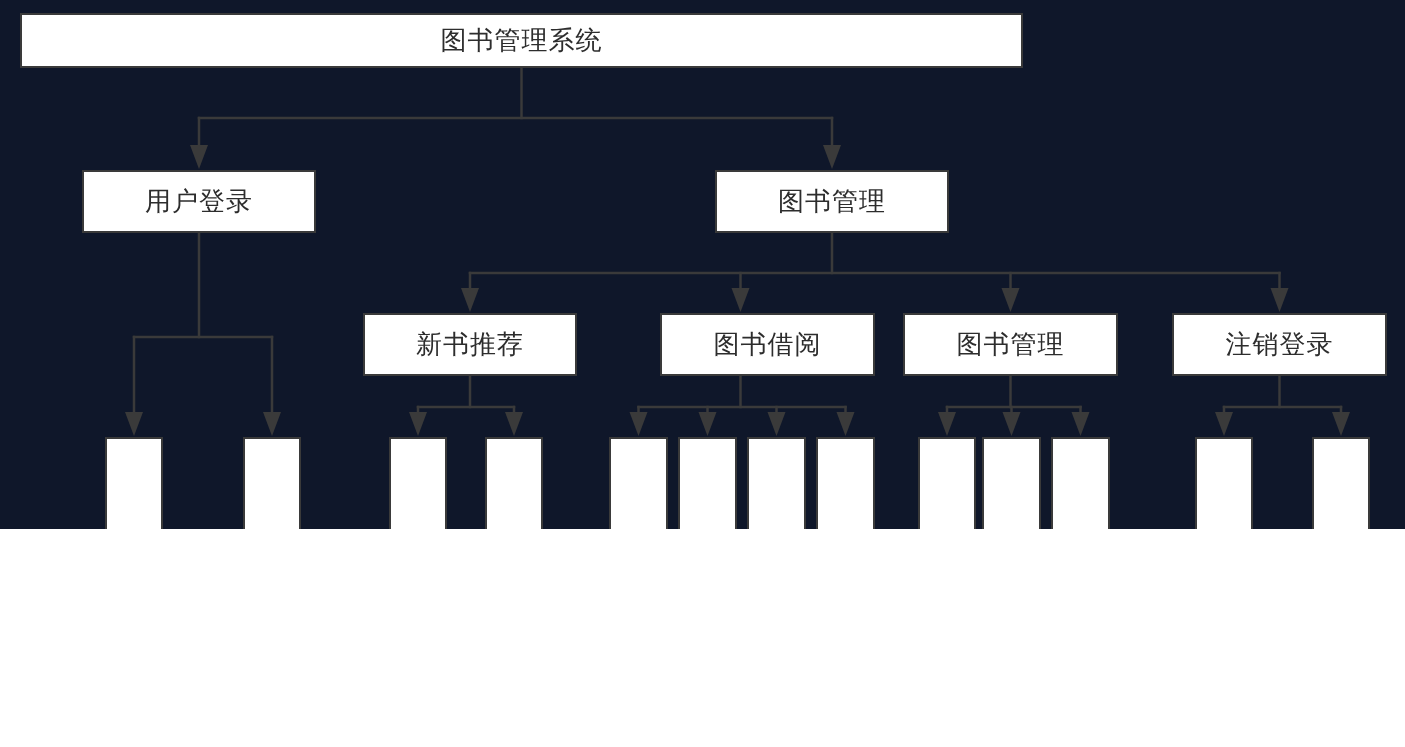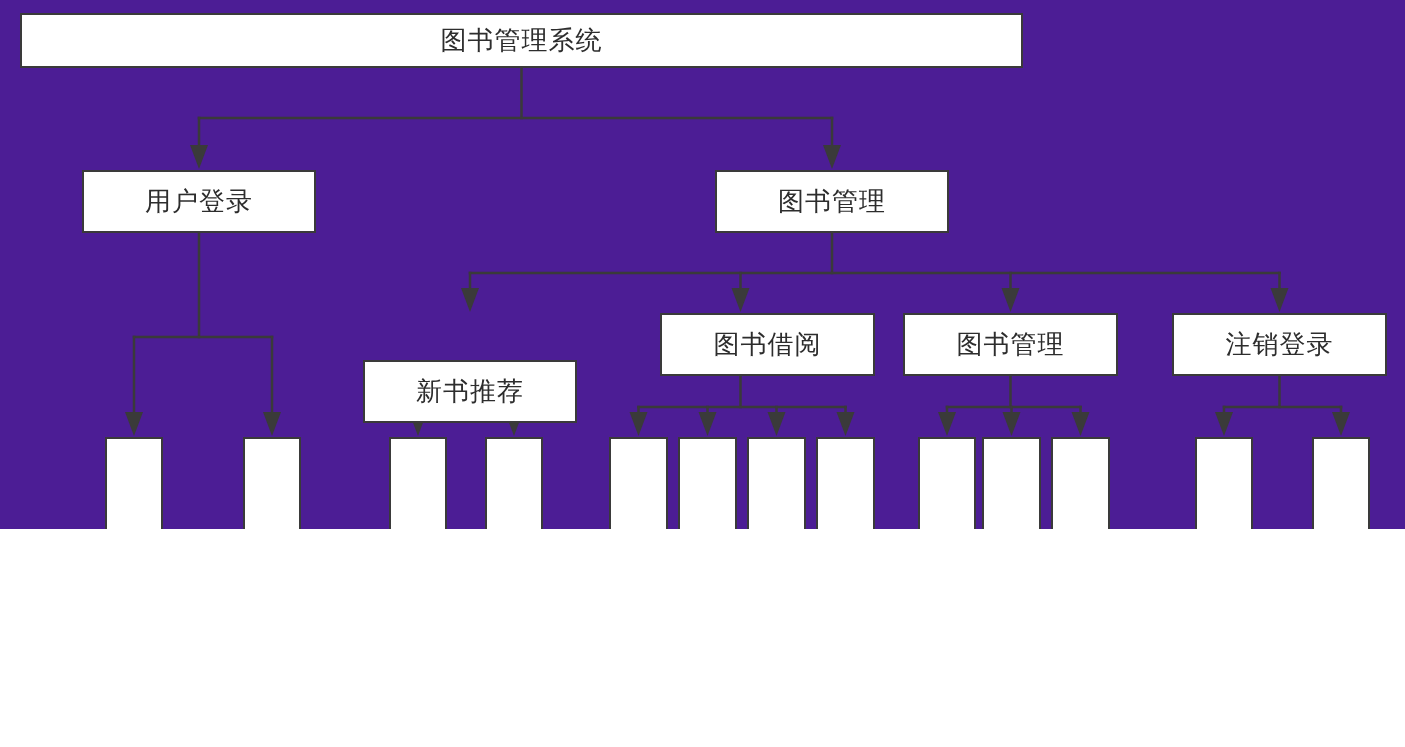--- a/index.html
+++ b/index.html
@@ -5,21 +5,21 @@
   html, body {
     margin: 0;
     padding: 0;
     background: #ffffff;
     font-family: "Liberation Sans", "DejaVu Sans", sans-serif;
   }
   #canvas {
     position: relative;
     width: 1405px;
     height: 529px;
-    background: #4c1d95;
+    background: #0f172a;
     overflow: hidden;
   }
   #connectors {
     position: absolute;
     left: 0;
     top: 0;
     width: 1405px;
     height: 747px;
     z-index: 1;
   }
@@ -120,21 +120,21 @@
   <div id="nodes-layer">
       <div class="box horiz" style="left: 20px; top: 13px; width: 1003px; height: 55px; border-color: rgb(58, 58, 58);">
         <span>图书管理系统</span>
       </div>
       <div class="box horiz" style="left: 82px; top: 170px; width: 234px; height: 63px; border-color: rgb(58, 58, 58);">
         <span>用户登录</span>
       </div>
       <div class="box horiz" style="left: 715px; top: 170px; width: 234px; height: 63px; border-color: rgb(58, 58, 58);">
         <span>图书管理</span>
       </div>
-      <div class="box horiz" style="left: 363px; top: 313px; width: 214px; height: 63px; border-color: rgb(58, 58, 58); margin-top: 47px;">
+      <div class="box horiz" style="left: 363px; top: 313px; width: 214px; height: 63px; border-color: rgb(58, 58, 58);">
         <span>新书推荐</span>
       </div>
       <div class="box horiz" style="left: 660px; top: 313px; width: 215px; height: 63px; border-color: rgb(58, 58, 58);">
         <span>图书借阅</span>
       </div>
       <div class="box horiz" style="left: 903px; top: 313px; width: 215px; height: 63px; border-color: rgb(58, 58, 58);">
         <span>图书管理</span>
       </div>
       <div class="box horiz" style="left: 1172px; top: 313px; width: 215px; height: 63px; border-color: rgb(58, 58, 58);">
         <span>注销登录</span>

